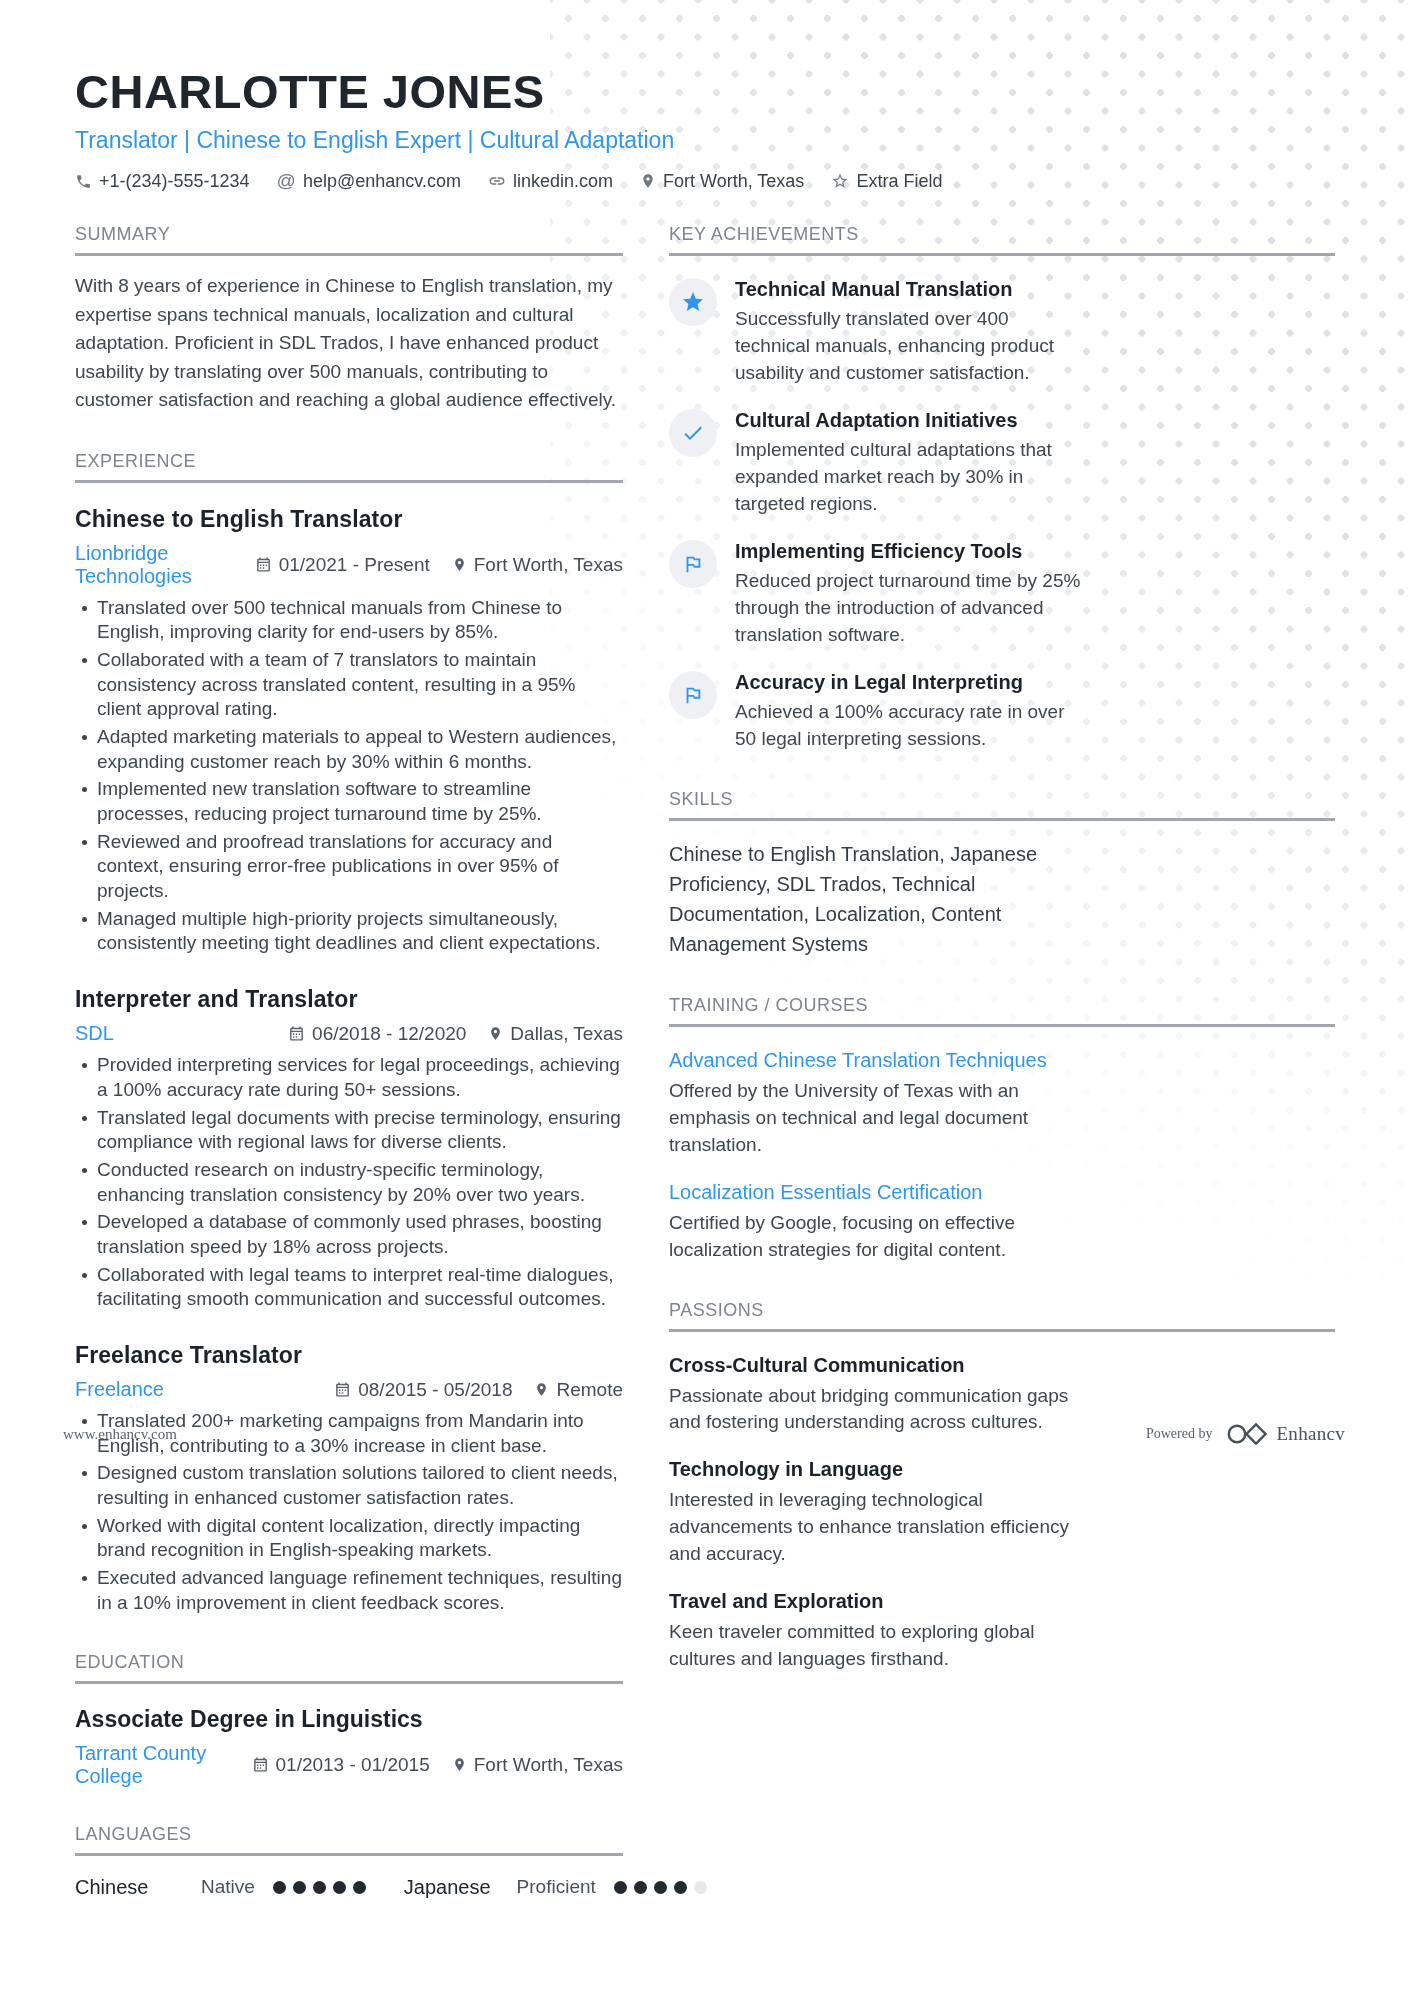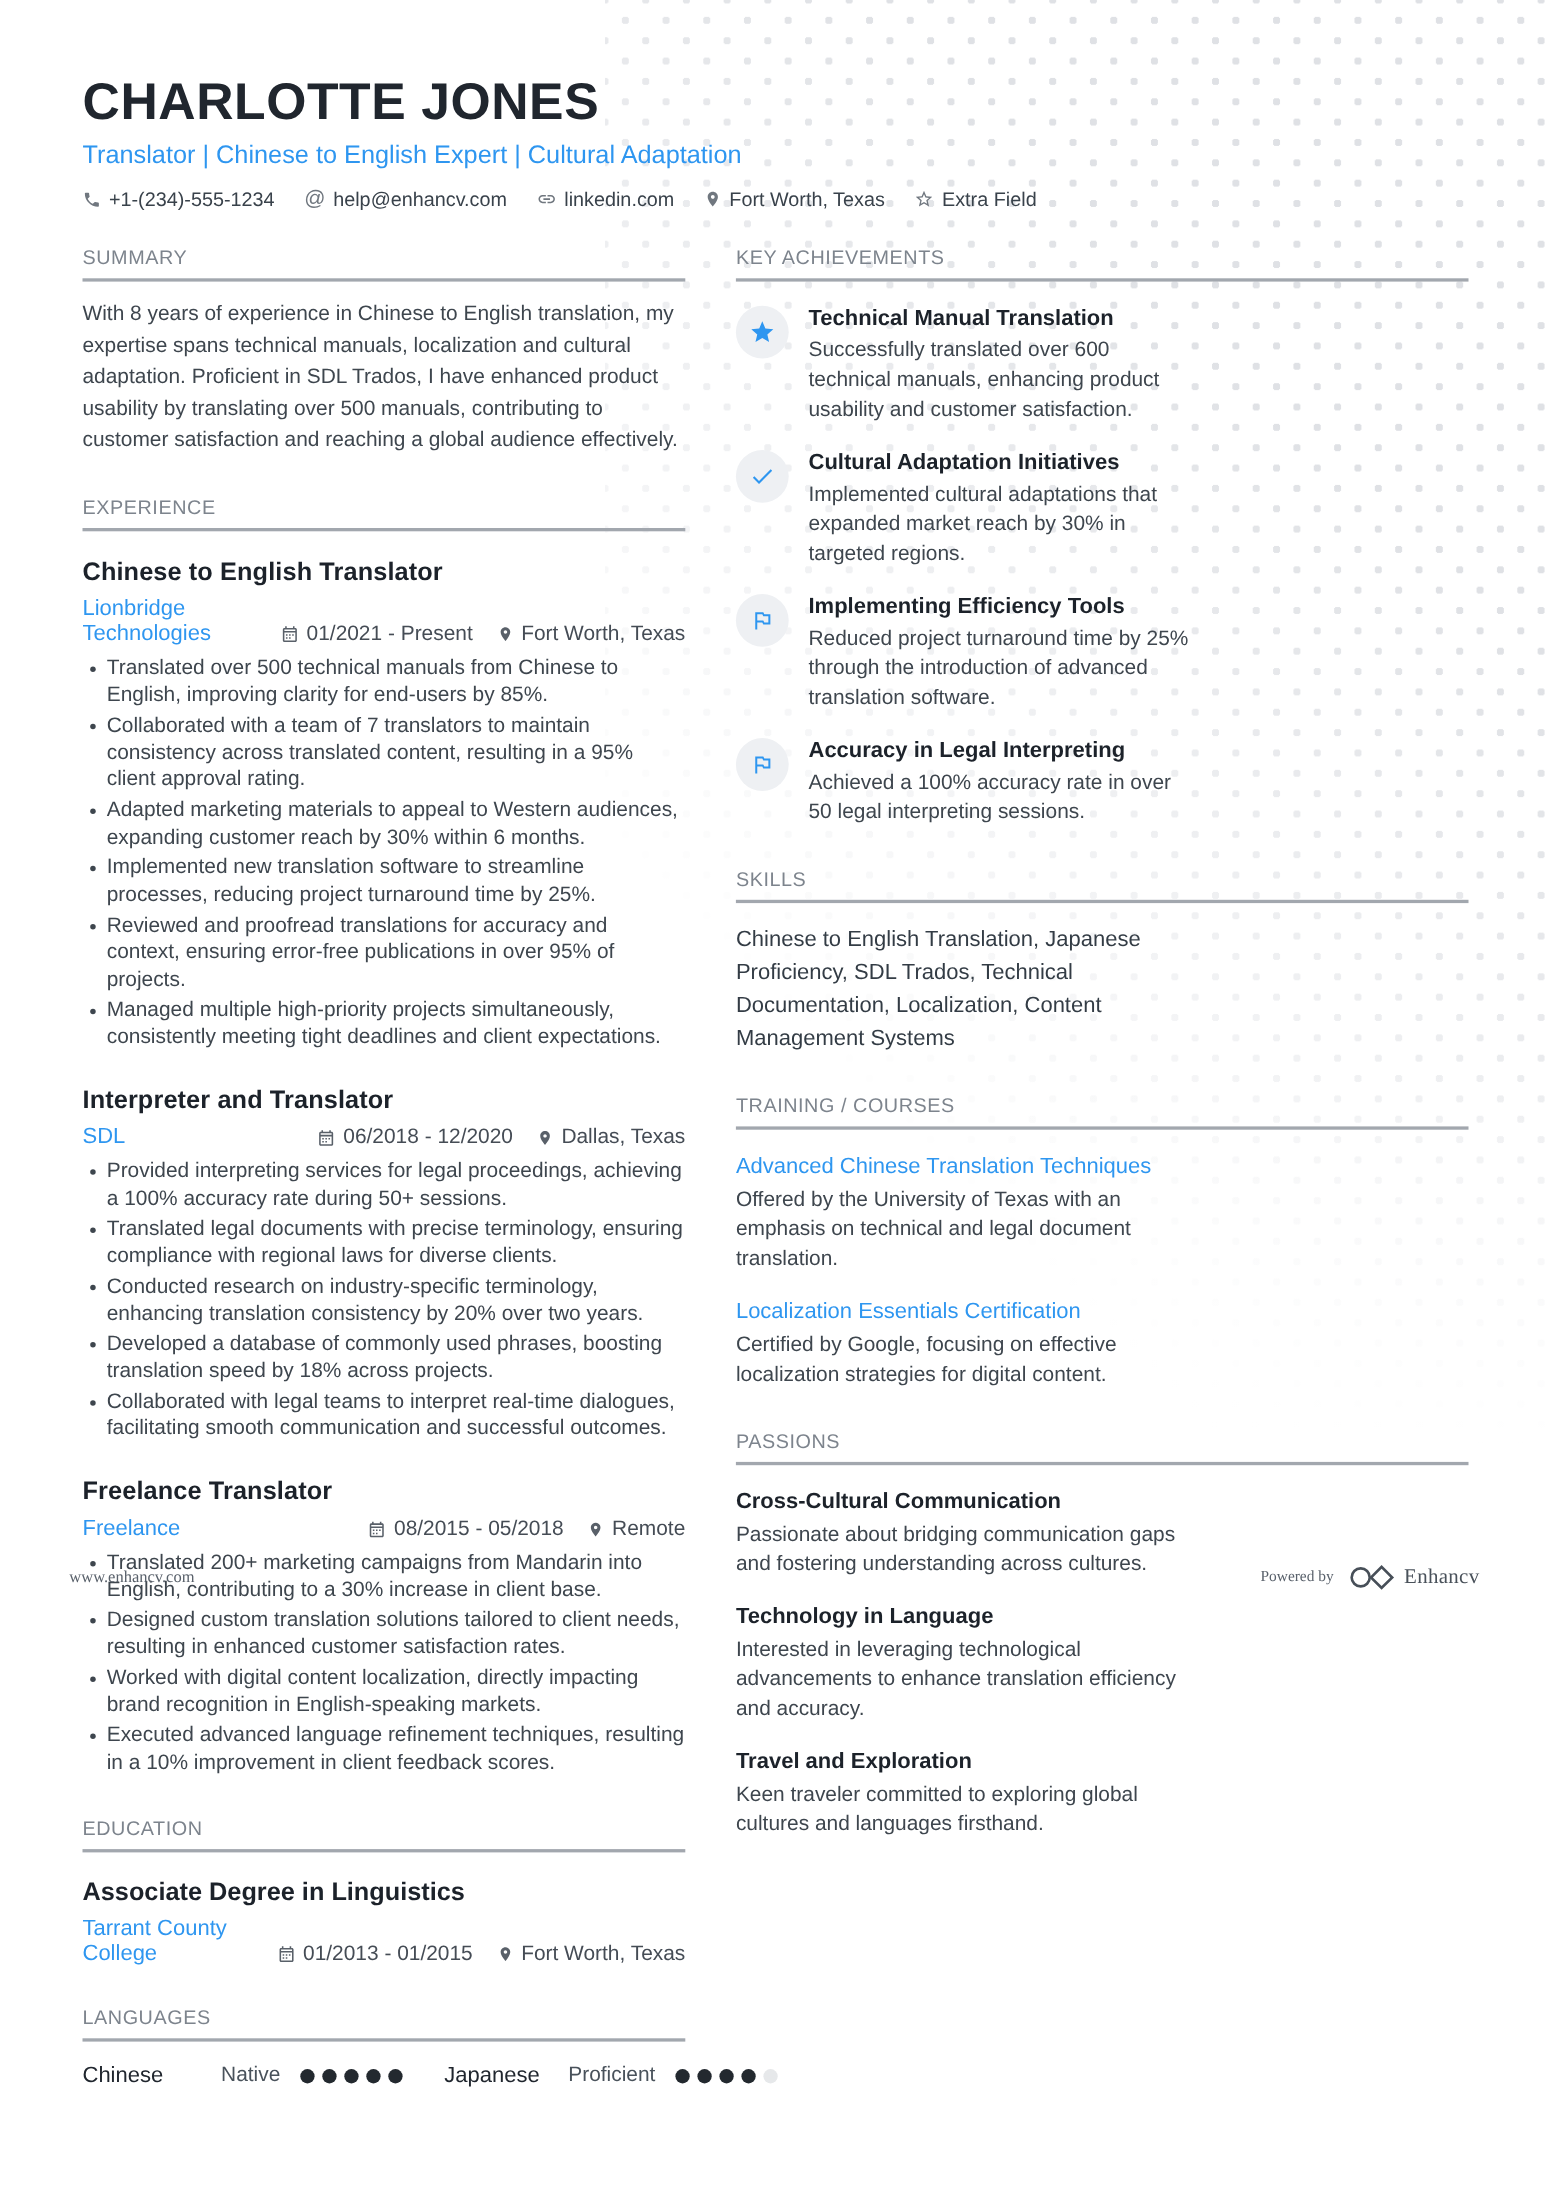--- a/index.html
+++ b/index.html
@@ -39,21 +39,21 @@
 
   
   .summary-text { margin-top:16px; font-size:19px; line-height:1.5; color:#3e464e; }
 
   .sect { margin-top:36px; }
 
   
   .job { margin-top:23px; }
   .job + .job { margin-top:30px; }
   .job-title { font-size:23px; font-weight:700; color:#1c222a; letter-spacing:0.1px; }
-  .company-row { display:flex; align-items:flex-end; margin-top:9px; font-size:19px; }
+  .company-row { display:flex; align-items:center; margin-top:9px; font-size:19px; }
   .company { color:#2e96f0; font-size:20px; flex:1; text-decoration:none; }
   .meta { display:flex; align-items:center; gap:7px; color:#454c55; margin-left:22px; white-space:nowrap; }
   .meta svg { fill:#596069; flex:none; }
   .bullets { list-style:none; margin-top:8px; }
   .bullets li { position:relative; padding-left:22px; font-size:19px; line-height:1.3; color:#3e464e; margin-top:3px; }
   .bullets li:before { content:""; position:absolute; left:7px; top:10px; width:5px; height:5px; border-radius:50%; background:#3e464e; }
 
   
   .degree { margin-top:22px; font-size:23px; font-weight:700; color:#1c222a; }
 
@@ -282,21 +282,21 @@
           <div class="section-heading">KEY ACHIEVEMENTS</div>
 
           <div class="ach">
             <div class="ach-icon">
               <svg width="24" height="24" viewBox="0 0 24 24">
                   <path d="M12 17.3l6.2 3.7-1.6-7 5.4-4.7-7.2-.6L12 2 9.2 8.7 2 9.3l5.4 4.7-1.6 7z"></path>
                 </svg>
             </div>
             <div class="ach-body">
               <div class="ach-title">Technical Manual Translation</div>
-              <div class="ach-text">Successfully translated over 600 technical manuals, enhancing product usability and customer satisfaction.</div>
+              <div class="ach-text">Successfully translated over 400 technical manuals, enhancing product usability and customer satisfaction.</div>
             </div>
           </div>
 
           <div class="ach">
             <div class="ach-icon">
               <svg width="24" height="24" viewBox="0 0 24 24">
                   <path d="M9 16.2L4.8 12l-1.4 1.4L9 19 21 7l-1.4-1.4z"></path>
                 </svg>
             </div>
             <div class="ach-body">

